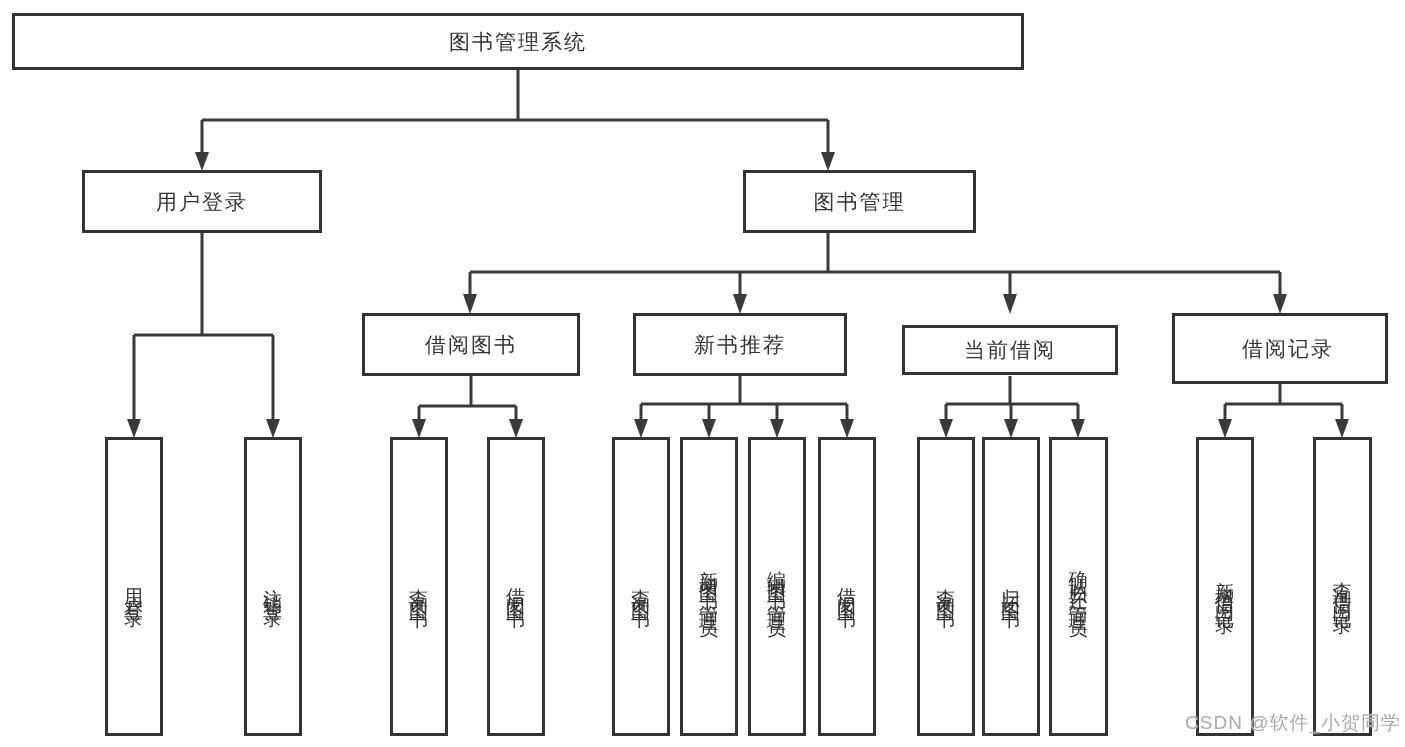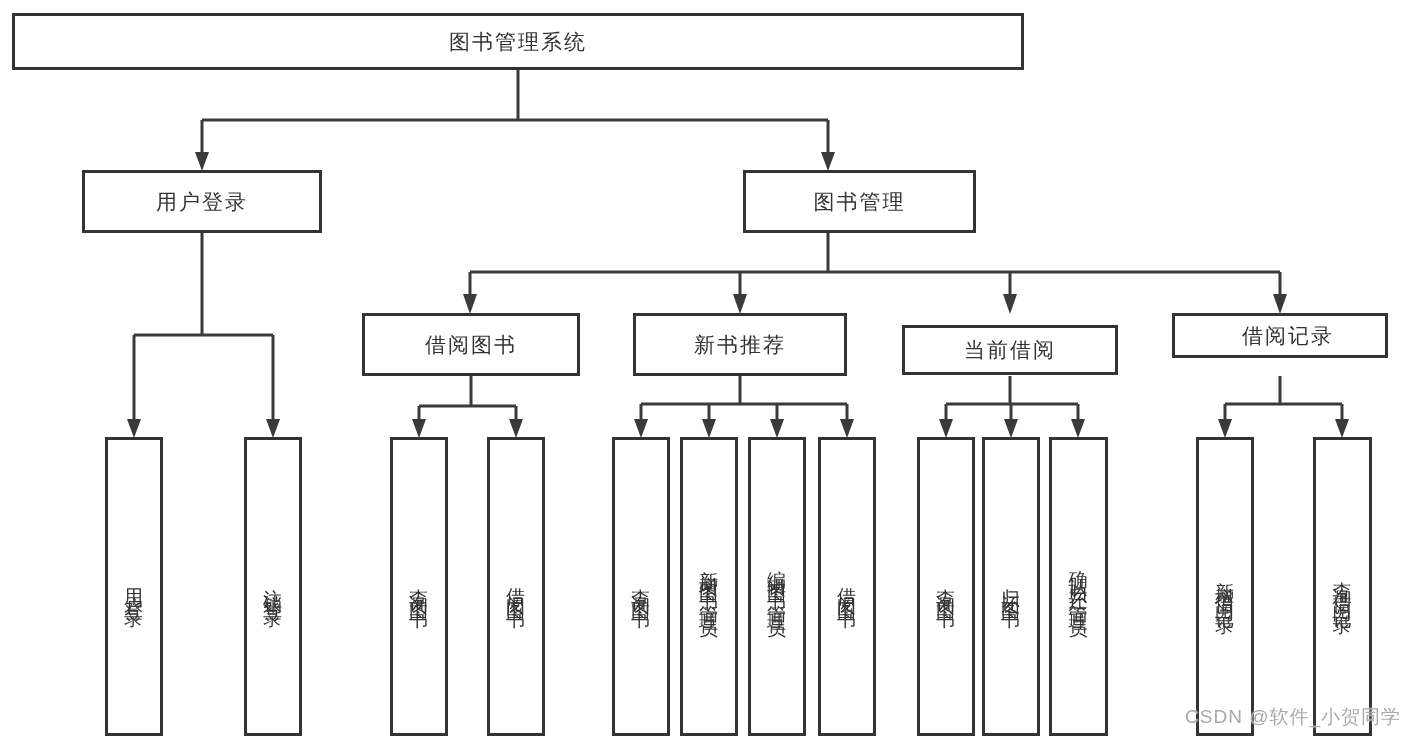--- a/index.html
+++ b/index.html
@@ -42,30 +42,30 @@
     line-height:1;
     white-space:nowrap;
   }
   
   .n-root         {left:12px;  top:13px;  width:1012px; height:57px;}
   .n-user-login   {left:82px;  top:170px; width:240px;  height:63px;}
   .n-book-mgmt    {left:743px; top:170px; width:233px;  height:63px;}
   .n-new-book     {left:362px; top:313px; width:218px;  height:63px;}
   .n-book-borrow  {left:633px; top:313px; width:214px;  height:63px;}
   .n-cur-borrow   {left:902px; top:313px; width:216px;  height:50px;margin-top:12px;}
-  .n-borrow-rec   {left:1172px;top:313px; width:216px;  height:45px;padding-left:16px;}
+  .n-borrow-rec   {left:1172px;top:313px; width:216px;  height:71px;padding-left:16px;}
   .leaf{top:437px;width:58px;height:299px;}
   .n-ul1{left:105px;}  .n-ul2{left:244px;}
   .n-nb1{left:390px;}  .n-nb2{left:487px;}
   .n-bb1{left:612px;}  .n-bb2{left:680px;} .n-bb3{left:748px;} .n-bb4{left:818px;}
   .n-cb1{left:917px;}  .n-cb2{left:982px;} .n-cb3{left:1049px;width:59px;}
   .n-br1{left:1196px;} .n-br2{left:1313px;width:59px;}
   .watermark{
     position:absolute;
-    right:4px;bottom:17px;
+    right:4px;bottom:11px;
     font-size:19px;
     color:var(--watermark);
     text-shadow:0 0 2px #ffffff;
     letter-spacing:1px;
     z-index:2;
     white-space:nowrap;
   }
 </style>
 </head>
 <body>

